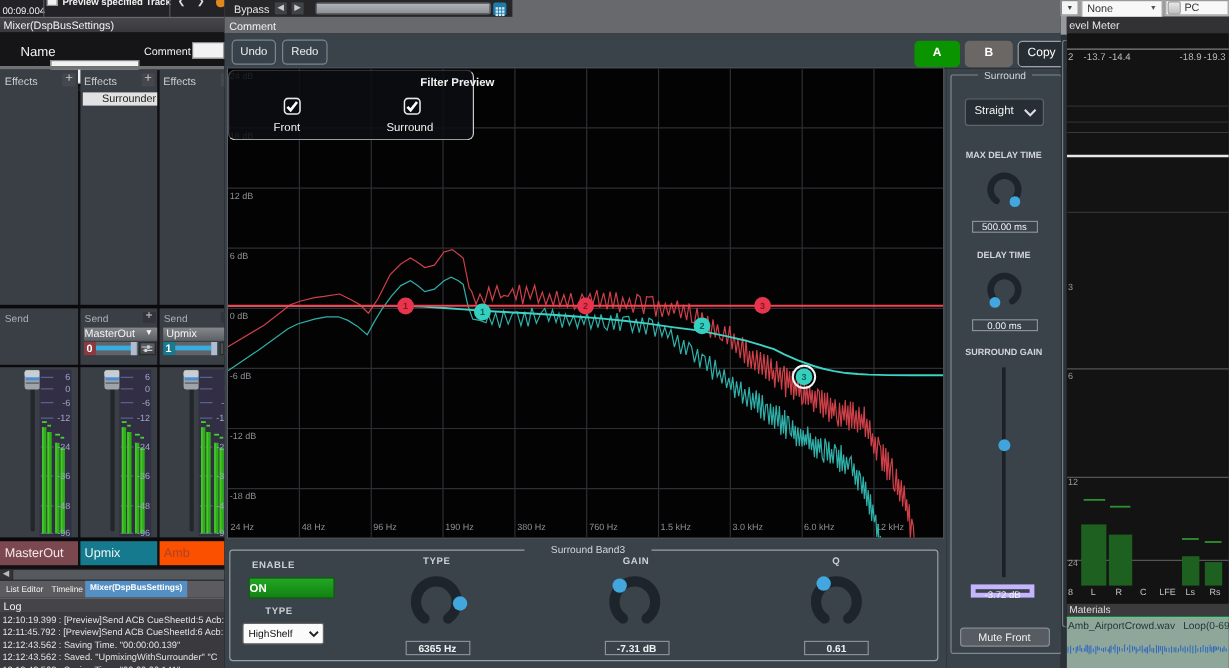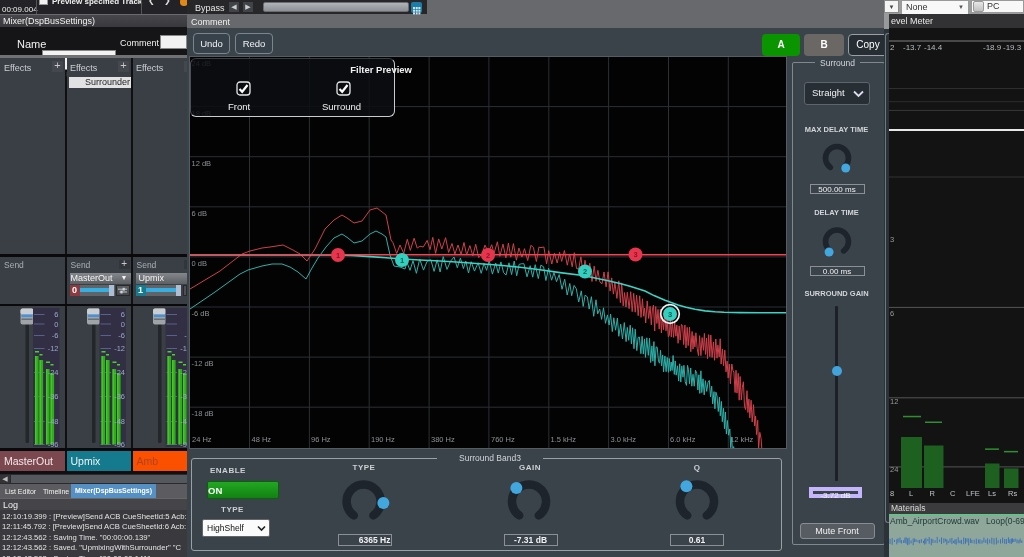--- a/index.html
+++ b/index.html
@@ -334,21 +334,21 @@
 <path d="M519.2 515.4 A17 17 0 1 1 538.8 515.4" fill="none" stroke="#1d242b" stroke-width="8.5" stroke-linecap="round"></path>
       <circle cx="516.4" cy="488.0" r="6" fill="#42a7de"></circle>
 </svg>
 <svg class="abs" style="left:667px;top:472px;" width="60" height="60" viewBox="667 472 60 60">
 <path d="M687.2 515.4 A17 17 0 1 1 706.8 515.4" fill="none" stroke="#1d242b" stroke-width="8.5" stroke-linecap="round"></path>
       <circle cx="686.4" cy="486.3" r="6" fill="#42a7de"></circle>
 </svg>
 <div class="abs" style="left:330px;top:462.5px;width:68px;text-align:center;font-size:8px;font-weight:bold;letter-spacing:0.5px;color:#ccd1d5;">TYPE</div>
 <div class="abs" style="left:496px;top:462.5px;width:68px;text-align:center;font-size:8px;font-weight:bold;letter-spacing:0.5px;color:#ccd1d5;">GAIN</div>
 <div class="abs" style="left:663px;top:462.5px;width:68px;text-align:center;font-size:8px;font-weight:bold;letter-spacing:0.5px;color:#ccd1d5;">Q</div>
-<div class="abs" style="left:337.5px;top:533.5px;width:54px;height:12px;border:1px solid #8a9096;background:#3a424a;color:#f0f2f4;font-size:8.5px;font-weight:bold;text-align:right;line-height:11px;">6365 Hz</div>
+<div class="abs" style="left:337.5px;top:533.5px;width:54px;height:12px;border:1px solid #8a9096;background:#3a424a;color:#f0f2f4;font-size:8.5px;font-weight:bold;text-align:center;line-height:11px;">6365 Hz</div>
 <div class="abs" style="left:503.5px;top:533.5px;width:54px;height:12px;border:1px solid #8a9096;background:#3a424a;color:#f0f2f4;font-size:8.5px;font-weight:bold;text-align:center;line-height:11px;">-7.31 dB</div>
 <div class="abs" style="left:670px;top:533.5px;width:54px;height:12px;border:1px solid #8a9096;background:#3a424a;color:#f0f2f4;font-size:8.5px;font-weight:bold;text-align:center;line-height:11px;">0.61</div>
 
 <div class="abs" style="left:789px;top:57px;width:95px;height:500px;background:#3a424a;"></div>
 <div class="abs" style="left:791.5px;top:62px;width:93px;height:483px;border:1px solid #80878d;border-radius:2px;"></div>
 <div class="abs" style="left:815px;top:57.5px;width:45px;background:#3a424a;text-align:center;font-size:8.5px;color:#d2d6da;">Surround</div>
 <div class="abs" style="left:804px;top:82px;width:66px;height:23px;background:#272e34;border:1.5px solid #5e666c;border-radius:3px;color:#f0f2f4;font-size:9.5px;line-height:20px;padding-left:7px;">Straight<svg style="position:absolute;right:5px;top:7px;" width="11" height="8" viewBox="0 0 11 8">
         <path d="M1 1.5 L5.5 6 L10 1.5" fill="none" stroke="#dde" stroke-width="1.8"></path>
       </svg></div>
 <div class="abs" style="left:789px;top:125px;width:95px;text-align:center;font-size:7.5px;font-weight:bold;color:#d2d6da;">MAX DELAY TIME</div>

